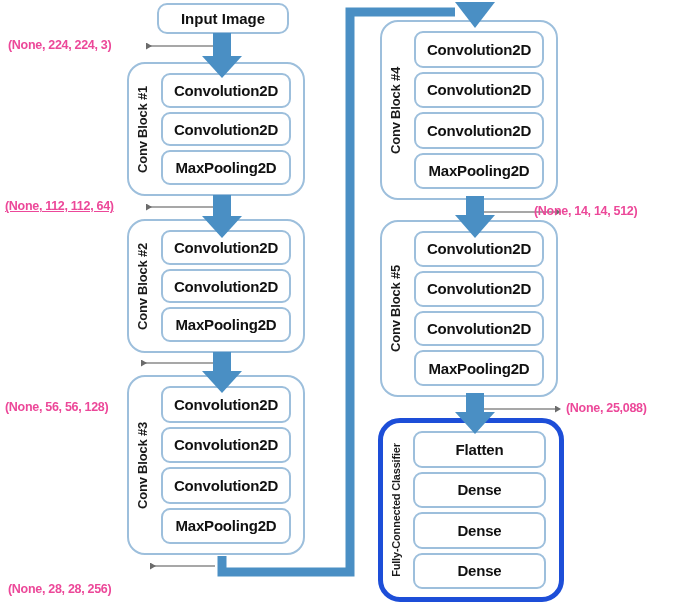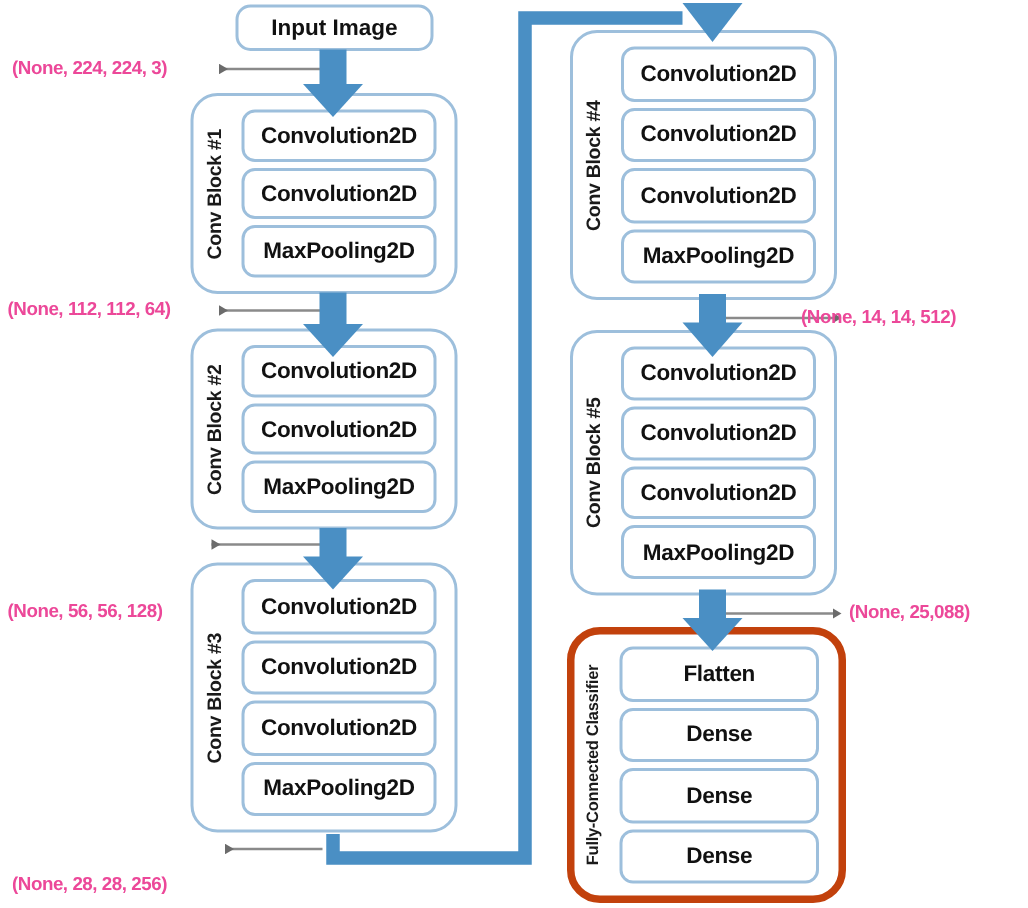--- a/index.html
+++ b/index.html
@@ -35,21 +35,21 @@
   
   .group {
     position: absolute;
     box-sizing: border-box;
     border: 2px solid #9dbfdc;
     border-radius: 18px;
     background: #ffffff;
     z-index: 2;
   }
   .group.fc {
-    border: 5px solid #c2410c;
+    border: 5px solid #1d4ed8;
     border-radius: 22px;
   }
 
   
   .group-label {
     position: absolute;
     left: 0;
     top: 0;
     width: 26px;
     height: 100%;
@@ -275,21 +275,21 @@
     <div class="layers">
       <div class="layer">Flatten</div>
       <div class="layer">Dense</div>
       <div class="layer">Dense</div>
       <div class="layer">Dense</div>
     </div>
   </div>
 
   <div class="shape-label left" style="left:8px; top:38px;">(None, 224, 224, 3)</div>
 
-  <div class="shape-label left" style="left:5px; top:199px;">(None, 112, 112, 64)</div>
+  <div class="shape-label left" style="left:5px; top:199px;text-decoration:underline;">(None, 112, 112, 64)</div>
 
   <div class="shape-label left" style="left:5px; top:355px;margin-top:45px;">(None, 56, 56, 128)</div>
 
   <div class="shape-label left" style="left:8px; top:582px;">(None, 28, 28, 256)</div>
 
   <div class="shape-label right" style="left:534px; top:204px;text-align:right;">(None, 14, 14, 512)</div>
 
   <div class="shape-label right" style="left:566px; top:401px;">(None, 25,088)</div>
 
 </div>

